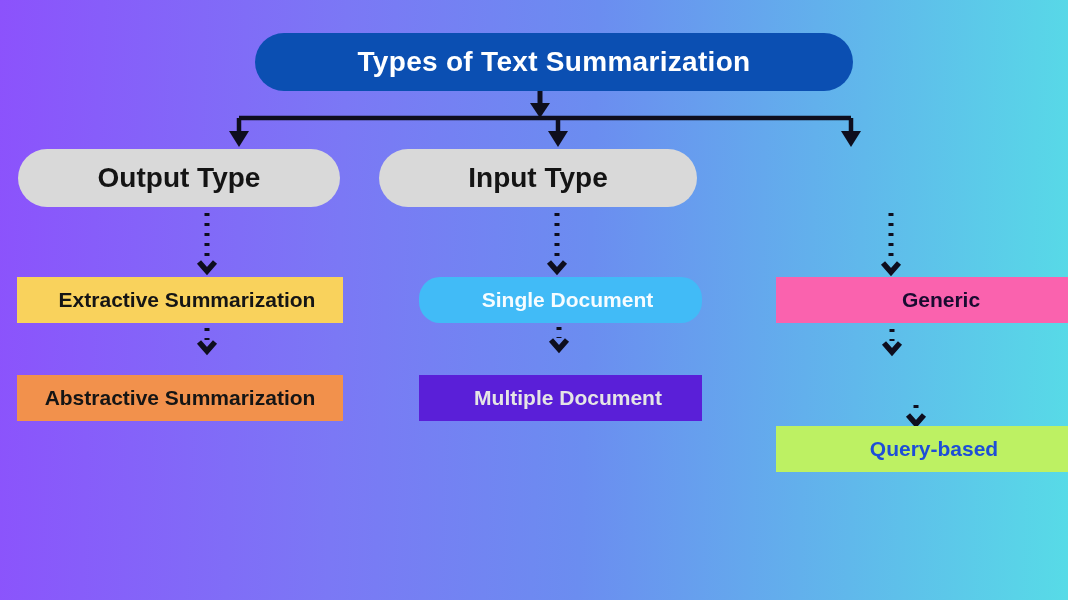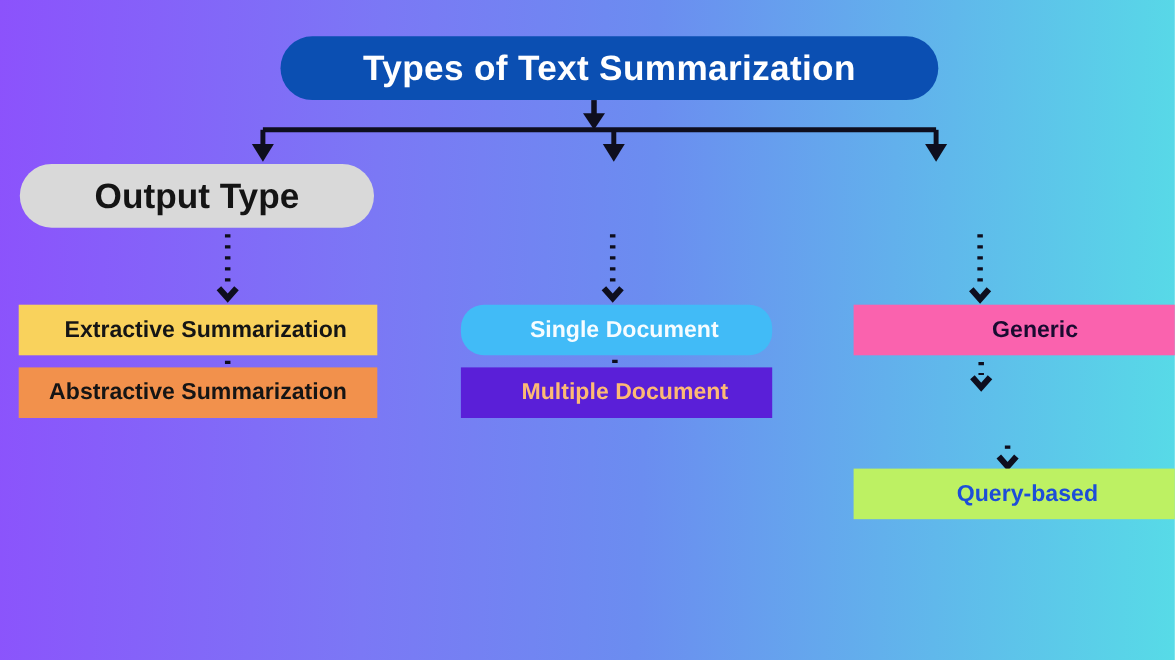--- a/index.html
+++ b/index.html
@@ -23,40 +23,40 @@
     align-items: center;
     justify-content: center;
     text-align: center;
     font-weight: bold;
     box-sizing: border-box;
   }
   .title-pill {
     left: 255px; top: 33px;
     width: 598px; height: 58px;
     border-radius: 29px;
-    font-size: 32px;
+    font-size: 28px;
     letter-spacing: 0.3px;
   }
   .header-pill {
     top: 149px;
     height: 58px;
     border-radius: 29px;
-    font-size: 32px;
+    font-size: 28px;
   }
   .header-output  { left: 18px;  width: 322px; }
   .header-input   { left: 379px; width: 318px; }
   .header-purpose { left: 733px; width: 316px; }
   .leaf {
     font-size: 21px;
   }
   .col-left  { left: 17px;  width: 326px; }
   .col-mid   { left: 419px; width: 283px; }
   .col-right { left: 776px; width: 316px; }
   .row-a { top: 277px; height: 46px; padding-left: 14px; }
-  .row-b { top: 334px; height: 46px; }
+  .row-b { top: 375px; height: 46px; }
   .row-c { top: 426px; height: 46px; }
 </style>
 </head>
 <body>
 
 <div class="canvas">
 
   <svg class="overlay" viewBox="0 0 1068 600" xmlns="http://www.w3.org/2000/svg">
     <g stroke="#0e0e1e" fill="#0e0e1e">
 
@@ -118,23 +118,24 @@
       <g>
         <line x1="916" y1="405" x2="916" y2="413" stroke-dasharray="3 7"></line>
         <path d="M908 415 L916 424 L924 415" stroke-width="5.5"></path>
       </g>
     </g>
   </svg>
 
   <div class="node title-pill" style="background-color: rgb(11, 79, 178); color: rgb(255, 255, 255);">Types of Text Summarization</div>
 
   <div class="node header-pill header-output" style="background-color: rgb(217, 217, 217); color: rgb(20, 20, 20);">Output Type</div>
+  <div class="node header-pill header-input" style="background-color: rgb(217, 217, 217); color: rgb(20, 20, 20);">Input Type</div>
 
   <div class="node leaf col-left row-a" style="background-color: rgb(249, 210, 92); color: rgb(21, 21, 21);">Extractive Summarization</div>
   <div class="node leaf col-left row-b" style="background-color: rgb(242, 145, 76); color: rgb(21, 21, 21);">Abstractive Summarization</div>
 
   <div class="node leaf col-mid row-a" style="background-color: rgb(65, 187, 247); color: rgb(246, 252, 255); border-radius: 21px;">Single Document</div>
-  <div class="node leaf col-mid row-b" style="background-color: rgb(90, 31, 216); color: #fdba74; padding-left: 15px;">Multiple Document</div>
+  <div class="node leaf col-mid row-b" style="background-color: rgb(90, 31, 216); color: #e5e5e5; padding-left: 15px;">Multiple Document</div>
 
   <div class="node leaf col-right row-a" style="background-color: rgb(250, 98, 174); color: rgb(25, 11, 48);">Generic</div>
   <div class="node leaf col-right row-c" style="background-color: rgb(189, 241, 99); color: #1d4ed8;">Query-based</div>
 
 </div>
 
 </body></html>

